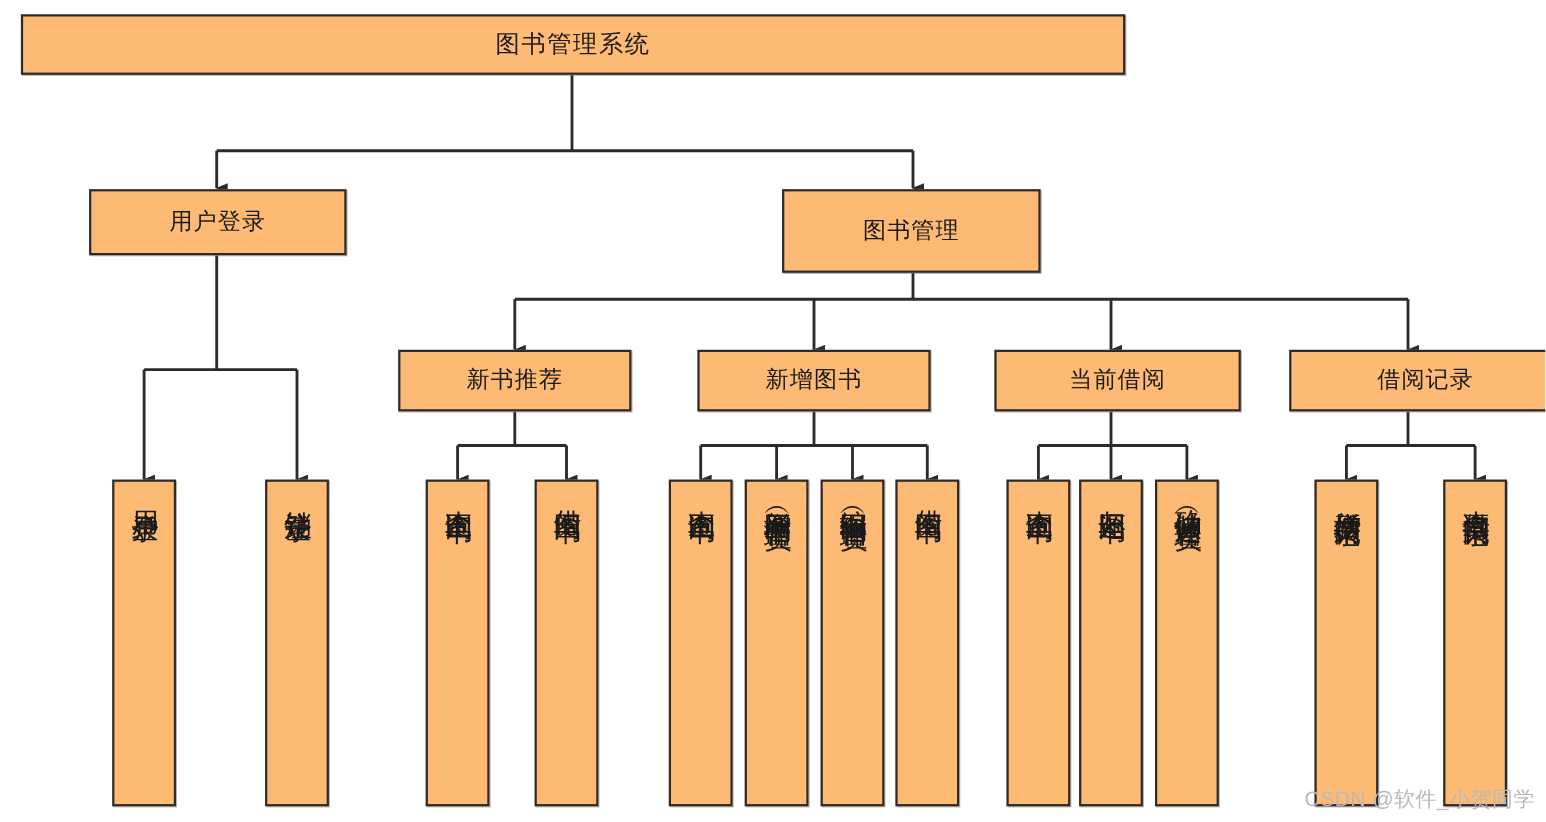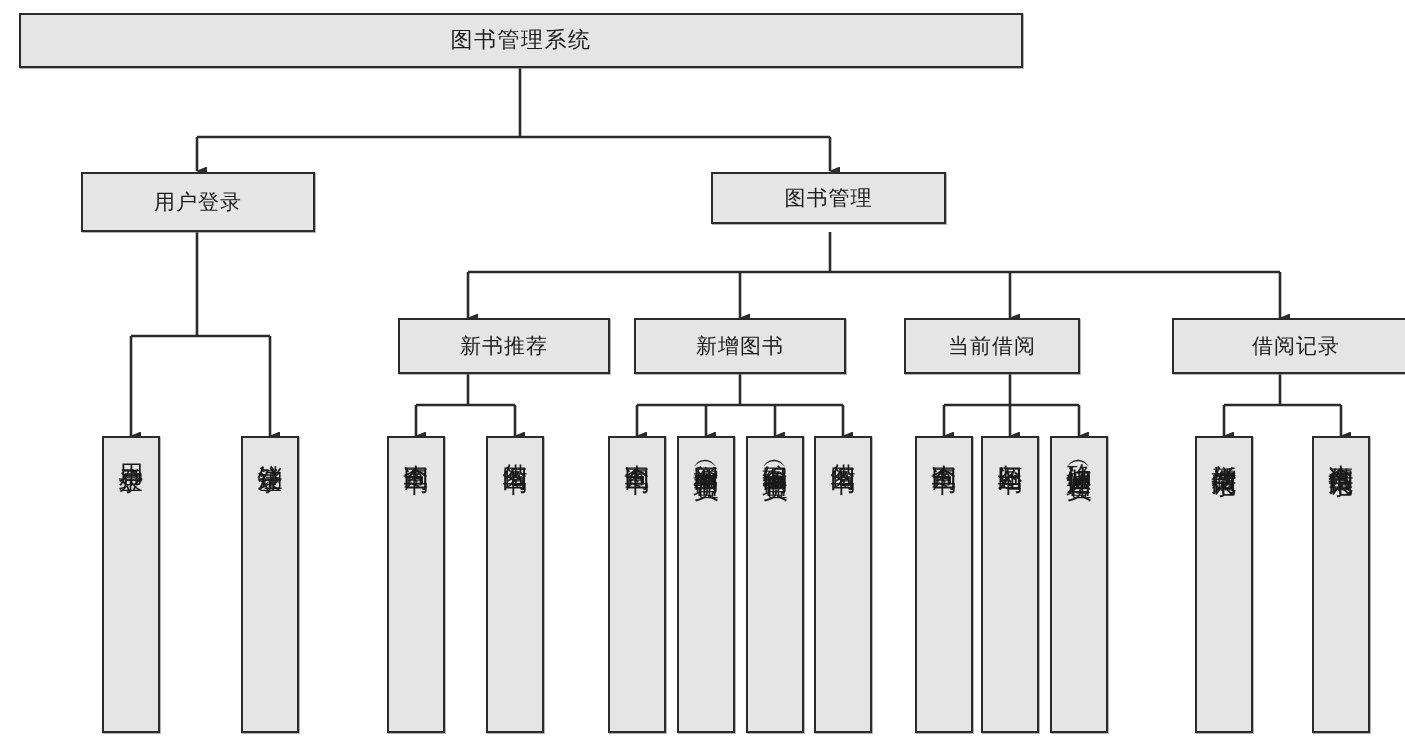--- a/index.html
+++ b/index.html
@@ -22,21 +22,21 @@
     position: absolute;
     left: 0;
     top: 0;
     width: 1405px;
     height: 747px;
     pointer-events: none;
   }
   .node {
     position: absolute;
     box-sizing: border-box;
-    background: #e5e5e5;
+    background: #fdba74;
     border: 2px solid #2b2b2b;
     display: flex;
     align-items: center;
     justify-content: center;
     color: #1a1a1a;
     box-shadow: 1px 1px 0 0 rgba(120,120,120,0.55);
   }
   .node .label {
     text-align: center;
     line-height: 1.22;
@@ -133,31 +133,31 @@
     </g>
   </svg>
 
   <div class="node root horizontal" style="left:19px; top:13px; width:1004px; height:55px;">
     <span class="label">图书管理系统</span>
   </div>
 
   <div class="node horizontal" style="left:81px; top:172px; width:234px; height:60px;">
     <span class="label">用户登录</span>
   </div>
-  <div class="node horizontal" style="left:711px; top:172px; width:235px; height:52px;">
+  <div class="node horizontal" style="left:711px; top:172px; width:235px; height:76px;">
     <span class="label">图书管理</span>
   </div>
 
-  <div class="node horizontal" style="left:362px; top:318px; width:212px; height:56px;margin-left:36px;">
+  <div class="node horizontal" style="left:362px; top:318px; width:212px; height:56px;">
     <span class="label">新书推荐</span>
   </div>
   <div class="node horizontal" style="left:634px; top:318px; width:212px; height:56px;">
     <span class="label">新增图书</span>
   </div>
-  <div class="node horizontal" style="left:904px; top:318px; width:176px; height:56px;">
+  <div class="node horizontal" style="left:904px; top:318px; width:224px; height:56px;">
     <span class="label">当前借阅</span>
   </div>
   <div class="node horizontal" style="left:1172px; top:318px; width:248px; height:56px;">
     <span class="label">借阅记录</span>
   </div>
 
   <div class="node vertical" style="left:102px; top:436px; width:58px; height:297px;">
     <span class="label">用户登录</span>
   </div>
   <div class="node vertical" style="left:241px; top:436px; width:58px; height:297px;">
@@ -194,14 +194,15 @@
     <span class="label">确认归还（管理员）</span>
   </div>
 
   <div class="node vertical" style="left:1195px; top:436px; width:58px; height:297px;">
     <span class="label">新增借阅记录</span>
   </div>
   <div class="node vertical" style="left:1312px; top:436px; width:58px; height:297px;">
     <span class="label">查询借阅记录</span>
   </div>
 
+  <div class="watermark">CSDN @软件_小贺同学</div>
 
 </div>
 
 </body></html>

